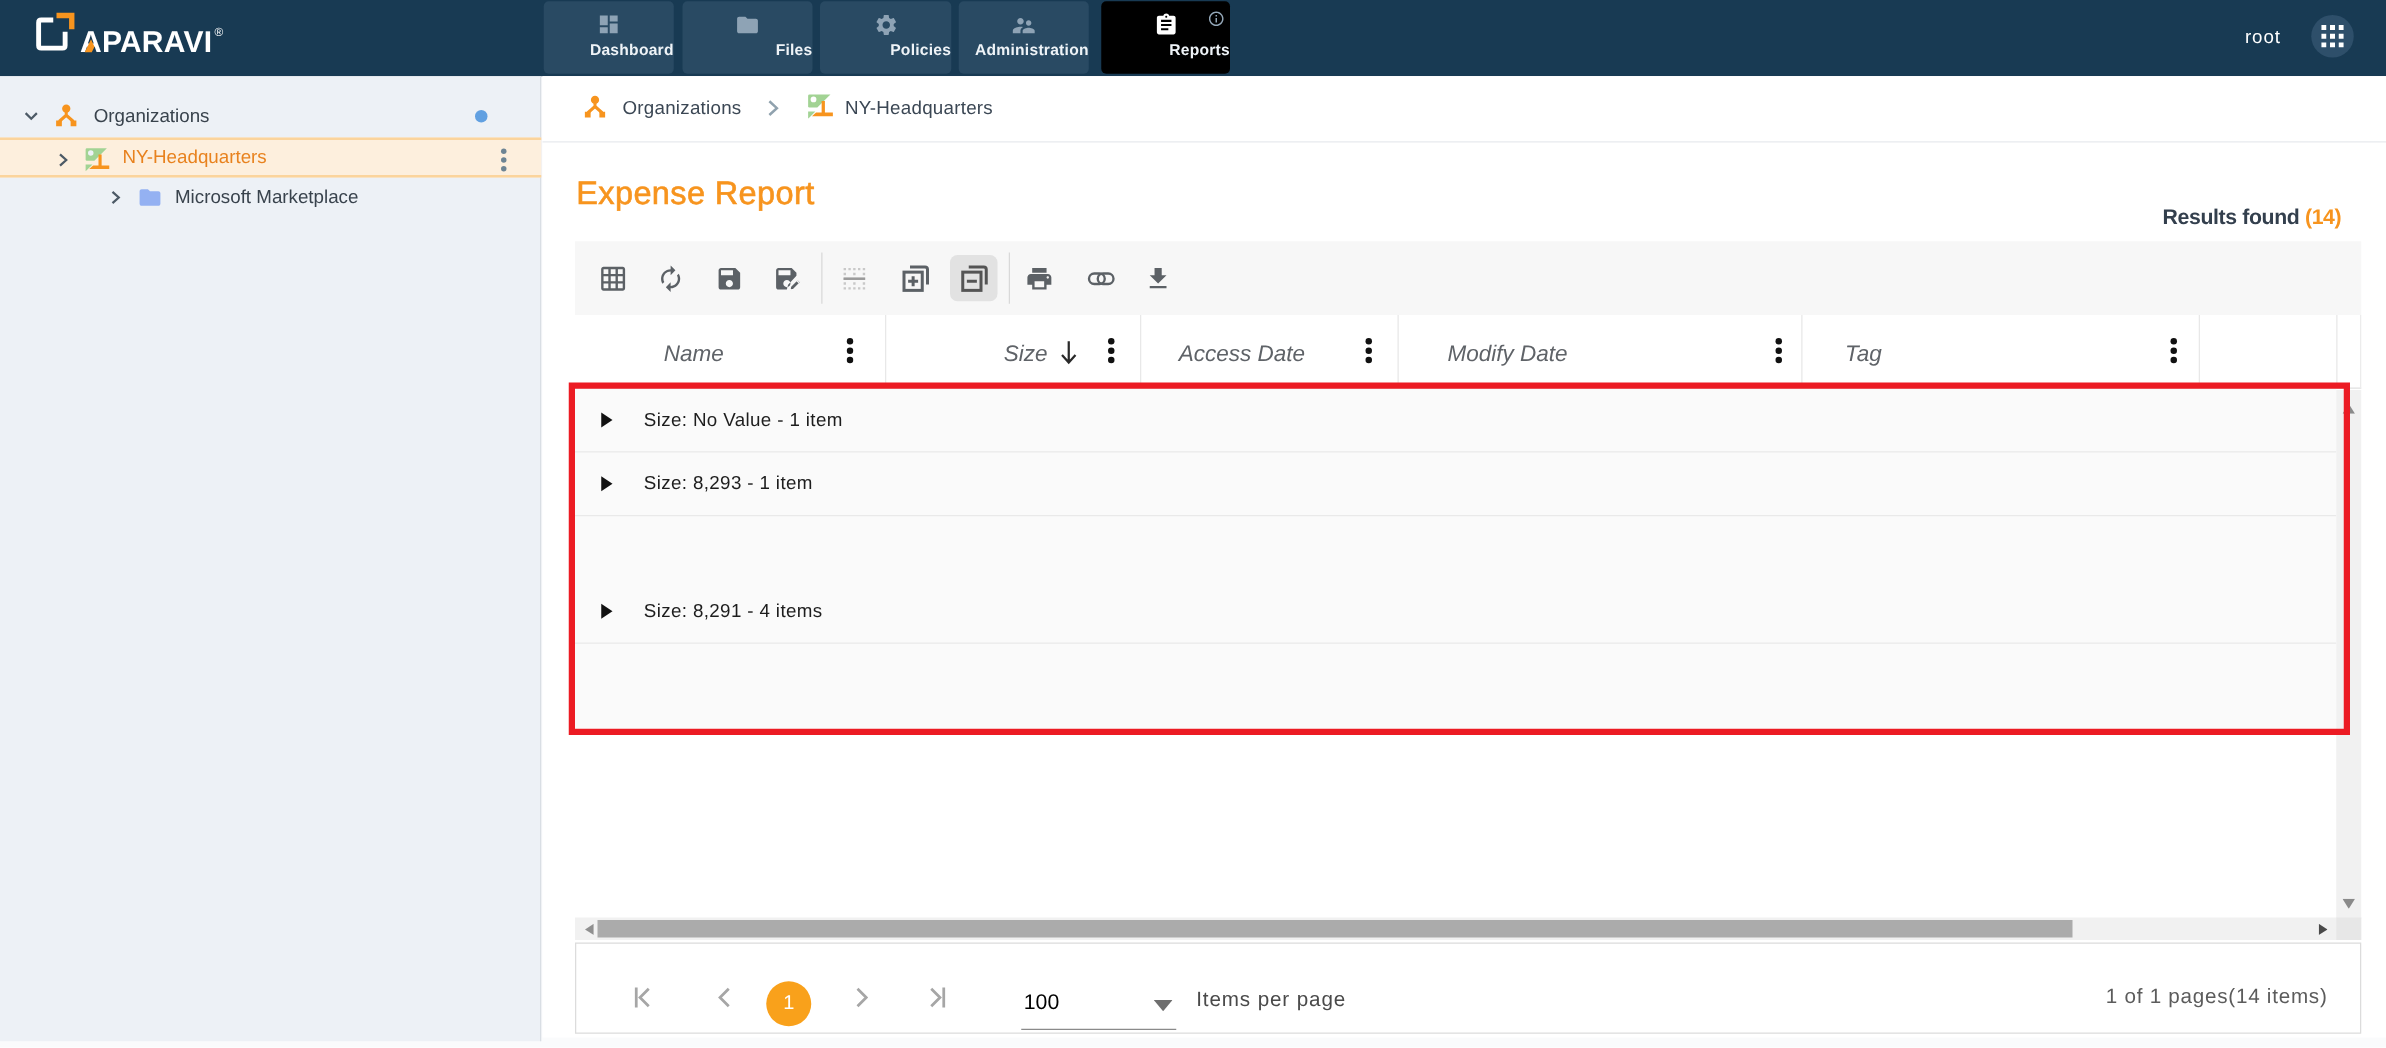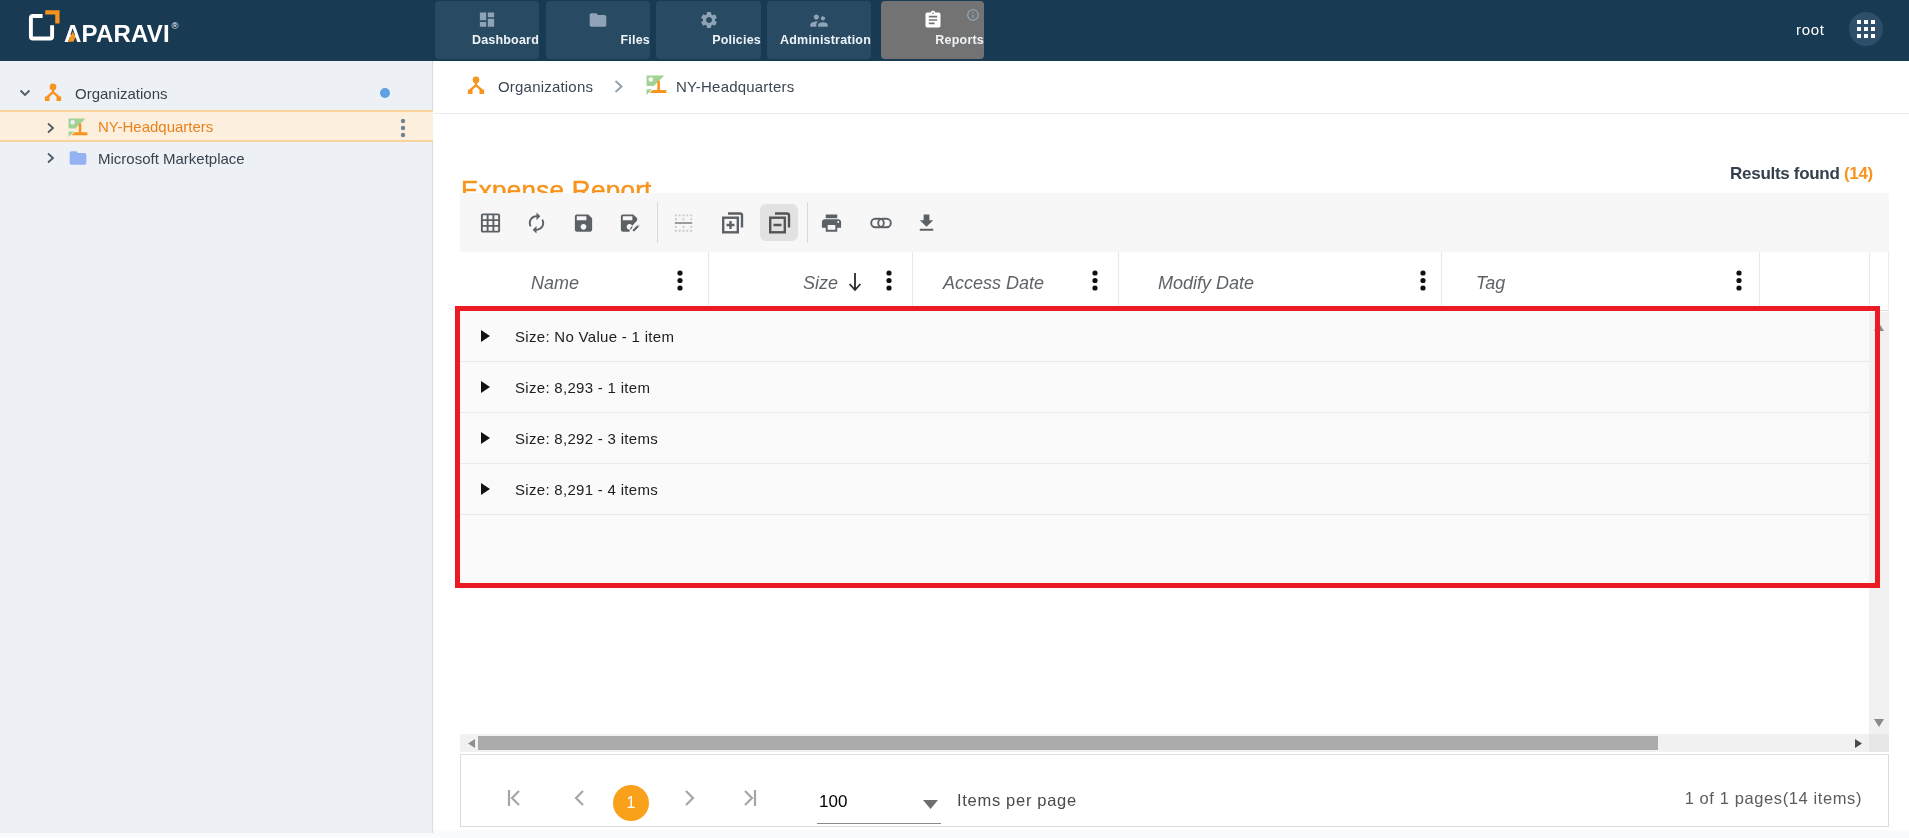--- a/index.html
+++ b/index.html
@@ -5,30 +5,30 @@
   * { margin:0; padding:0; box-sizing:border-box; }
   html,body { width:1909px; height:838px; overflow:hidden; }
   body { font-family:"Liberation Sans", sans-serif; background:#fafbfc; position:relative; }
   .abs { position:absolute; }
 
   
   #navbar { left:0; top:0; width:1909px; height:61px; background:#183a53; }
   .tab { position:absolute; top:1px; height:58px; border-radius:4px; background:#294a63; text-align:right; }
   .tab .ticon { position:absolute; left:50%; transform:translateX(-50%); top:9px; }
   .tab .tlabel { position:absolute; width:100%; top:32px; font-size:12.5px; font-weight:700; color:#eef3f7; letter-spacing:0.2px; }
-  .tab.active { background:#737373; }
+  .tab.active { background:#000000; }
 
   
   #sidebar { left:0; top:61px; width:433px; height:772px; background:#edf1f6; border-right:1px solid #d9dee4; }
   .trow { position:absolute; left:0; width:433px; height:32px; }
   .trow .txt { position:absolute; top:50%; transform:translateY(-50%); font-size:15px; color:#39434d; }
 
   
   #crumbbar { left:434px; top:61px; width:1475px; height:53px; background:#fff; border-bottom:1px solid #e7eaee; }
-  #title { left:461px; top:139px; font-size:26px; color:#f7941e; letter-spacing:0.3px;margin-top:36px; -webkit-text-stroke:0.5px #f7941e; }
+  #title { left:461px; top:139px; font-size:26px; color:#f7941e; letter-spacing:0.3px; -webkit-text-stroke:0.5px #f7941e; }
   #results { right:36px; top:164px; font-size:17px; font-weight:700; color:#333f4d; letter-spacing:-0.3px; }
   #results span { color:#f7941e; }
 
   #toolbar { left:460px; top:193px; width:1429px; height:59px; background:#f7f7f7; }
   .tbi { position:absolute; top:50%; transform:translateY(-50%); }
   .tsep { position:absolute; top:9px; height:41px; width:1px; background:#d9d9d9; }
 
   #thead { left:460px; top:252px; width:1429px; height:59px; background:#fff; border-bottom:1px solid #e0e0e0; border-right:1px solid #ececec;font-style:italic; }
   .hsep { position:absolute; top:0; width:1px; height:100%; background:#e8e8e8; }
   .htxt { position:absolute; top:calc(50% + 2px); transform:translateY(-50%); font-size:18px; font-weight:500; color:#5f6368; }
@@ -140,21 +140,21 @@
       <path d="M10.8 5.5 L13.3 5.5 L13.3 15 L10.8 15 Z" fill="#f7941e"></path>
       <path d="M6.5 14.3 L19.4 14.3 L19.4 17.2 L3.4 17.2 Z" fill="#f7941e"></path>
     </svg>
     <div class="txt" style="left:98px; color:#e8821e;">NY-Headquarters</div>
     <svg class="abs" style="left:400px; top:6px;" width="6" height="20" viewBox="0 0 6 20">
       <circle cx="3" cy="3" r="2.2" fill="#6d8494"></circle>
         <circle cx="3" cy="10" r="2.2" fill="#6d8494"></circle>
         <circle cx="3" cy="17" r="2.2" fill="#6d8494"></circle>
     </svg>
   </div>
-  <div class="trow" style="top:81px;">
+  <div class="trow" style="top:81px;margin-left:42px;">
     <svg class="abs" style="left:46px; top:10px;" width="9" height="12" viewBox="0 0 9 12">
         <path d="M2 1.5 L7 6 L2 10.5" fill="none" stroke="#4d5a66" stroke-width="1.8"></path>
       </svg>
     <svg class="abs" style="left:68px; top:6px;" width="20" height="20" viewBox="0 0 24 24" fill="#94b1f2">
         <path d="M10 4H4c-1.1 0-1.99.9-1.99 2L2 18c0 1.1.9 2 2 2h16c1.1 0 2-.9 2-2V8c0-1.1-.9-2-2-2h-8l-2-2z"></path>
       </svg>
     <div class="txt" style="left:98px;">Microsoft Marketplace</div>
   </div>
 </div>
 
@@ -282,24 +282,20 @@
 
 <div class="abs" id="tbody">
   <div class="grow" style="top:0">
       <span class="tri"></span>
       <span class="gtxt">Size: No Value - 1 item</span>
     </div>
   <div class="grow" style="top:51px">
       <span class="tri"></span>
       <span class="gtxt">Size: 8,293 - 1 item</span>
     </div>
-  <div class="grow" style="top:102px">
-      <span class="tri"></span>
-      <span class="gtxt">Size: 8,292 - 3 items</span>
-    </div>
   <div class="grow" style="top:153px">
       <span class="tri"></span>
       <span class="gtxt">Size: 8,291 - 4 items</span>
     </div>
 </div>
 
 <div class="abs" id="vscroll">
   <svg class="abs" style="left:5px; top:11px;" width="10" height="8" viewBox="0 0 10 8">
       <path d="M5 0 L10 8 L0 8 Z" fill="#8a8a8a"></path>
     </svg>

